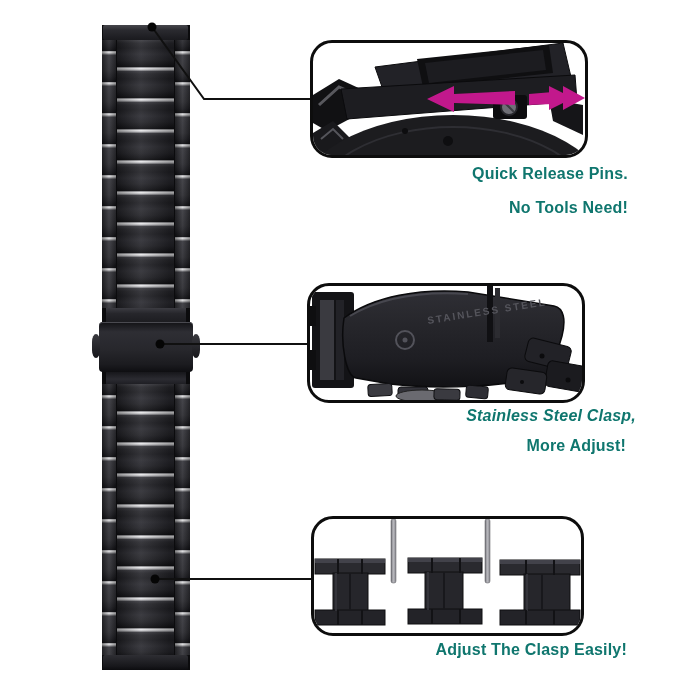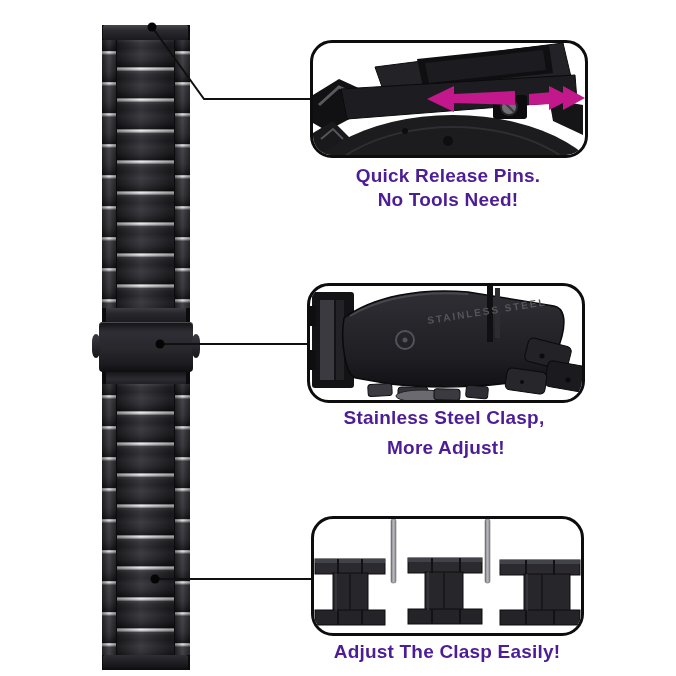--- a/index.html
+++ b/index.html
@@ -38,24 +38,24 @@
   .pusher-left{left:-10px;} .pusher-right{left:90px;}
 
   
   .callout-box{position:absolute;background:#ffffff;border:3px solid #0d0d0d;border-radius:22px;overflow:hidden;}
   .box-1{left:310px;top:40px;width:272px;height:112px;}
   .box-2{left:307px;top:283px;width:272px;height:114px;}
   .box-3{left:311px;top:516px;width:267px;height:114px;}
   .callout-box svg{display:block;}
 
   
-  .caption{position:absolute;width:360px;text-align:center;
-    font-weight:bold;font-size:19px;line-height:1;color:#4c1d95;letter-spacing:.2px;}
-  .cap-1a{left:268px;top:166px;} .cap-1b{left:268px;top:190px;}
-  .cap-2a{left:264px;top:408px;} .cap-2b{left:266px;top:438px;}
+  .caption{position:absolute;width:360px;text-align:right;
+    font-weight:bold;font-size:16px;line-height:1;color:#0f766e;letter-spacing:.2px;}
+  .cap-1a{left:268px;top:166px;} .cap-1b{left:268px;top:200px;}
+  .cap-2a{left:276px;top:408px;font-style:italic;} .cap-2b{left:266px;top:438px;}
   .cap-3a{left:267px;top:642px;}
 
   .overlay{position:absolute;left:0;top:0;}
 </style>
 </head>
 <body>
 
 <div class="canvas">
 
   <div class="band">

